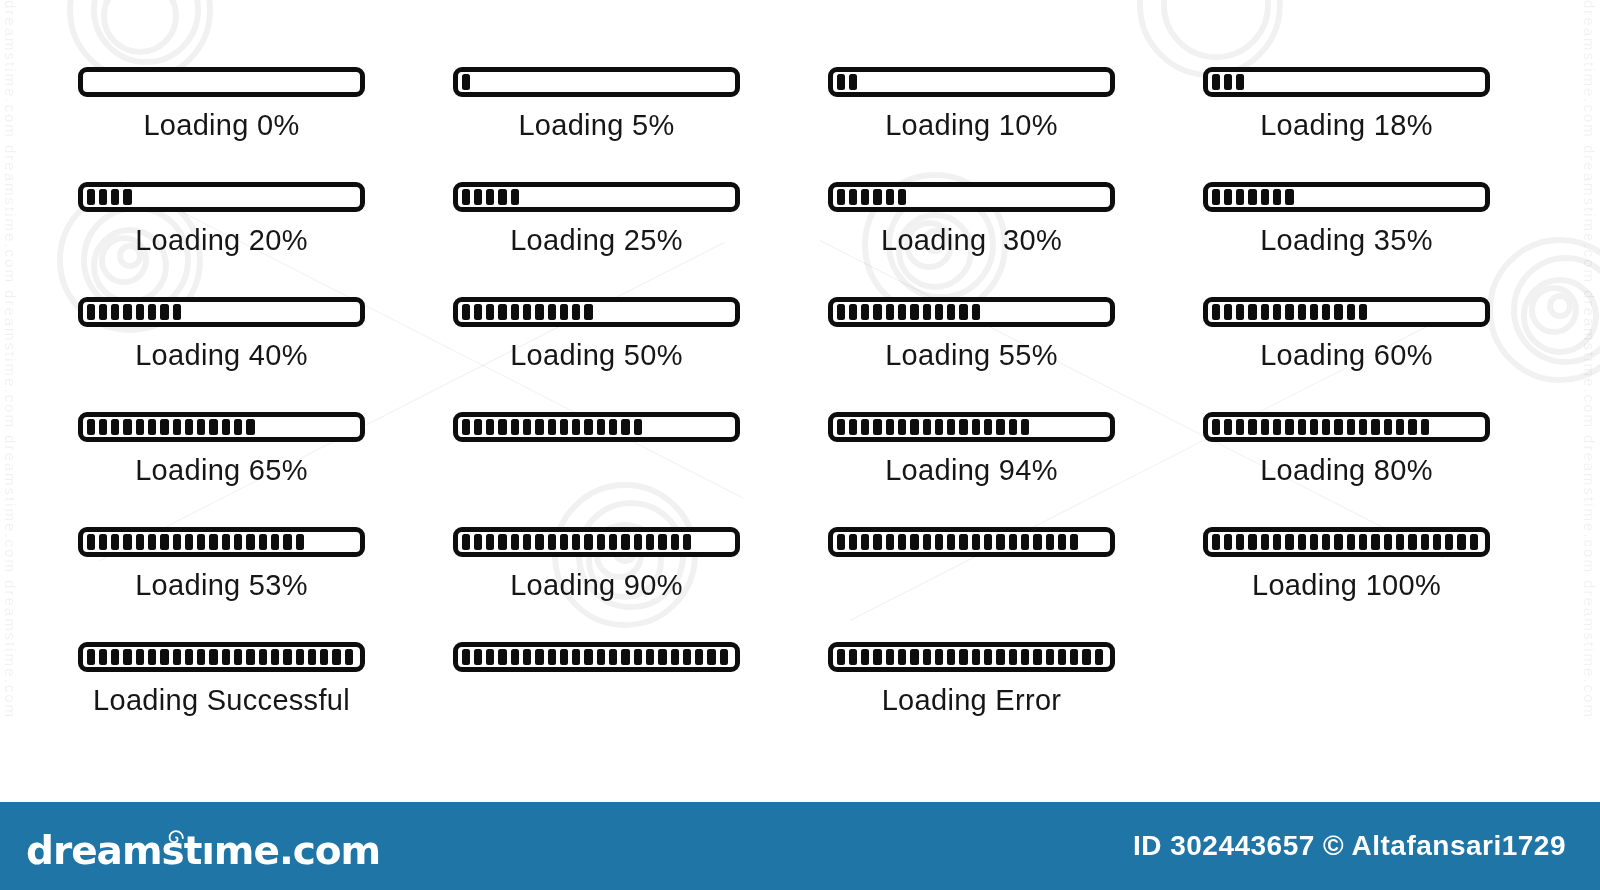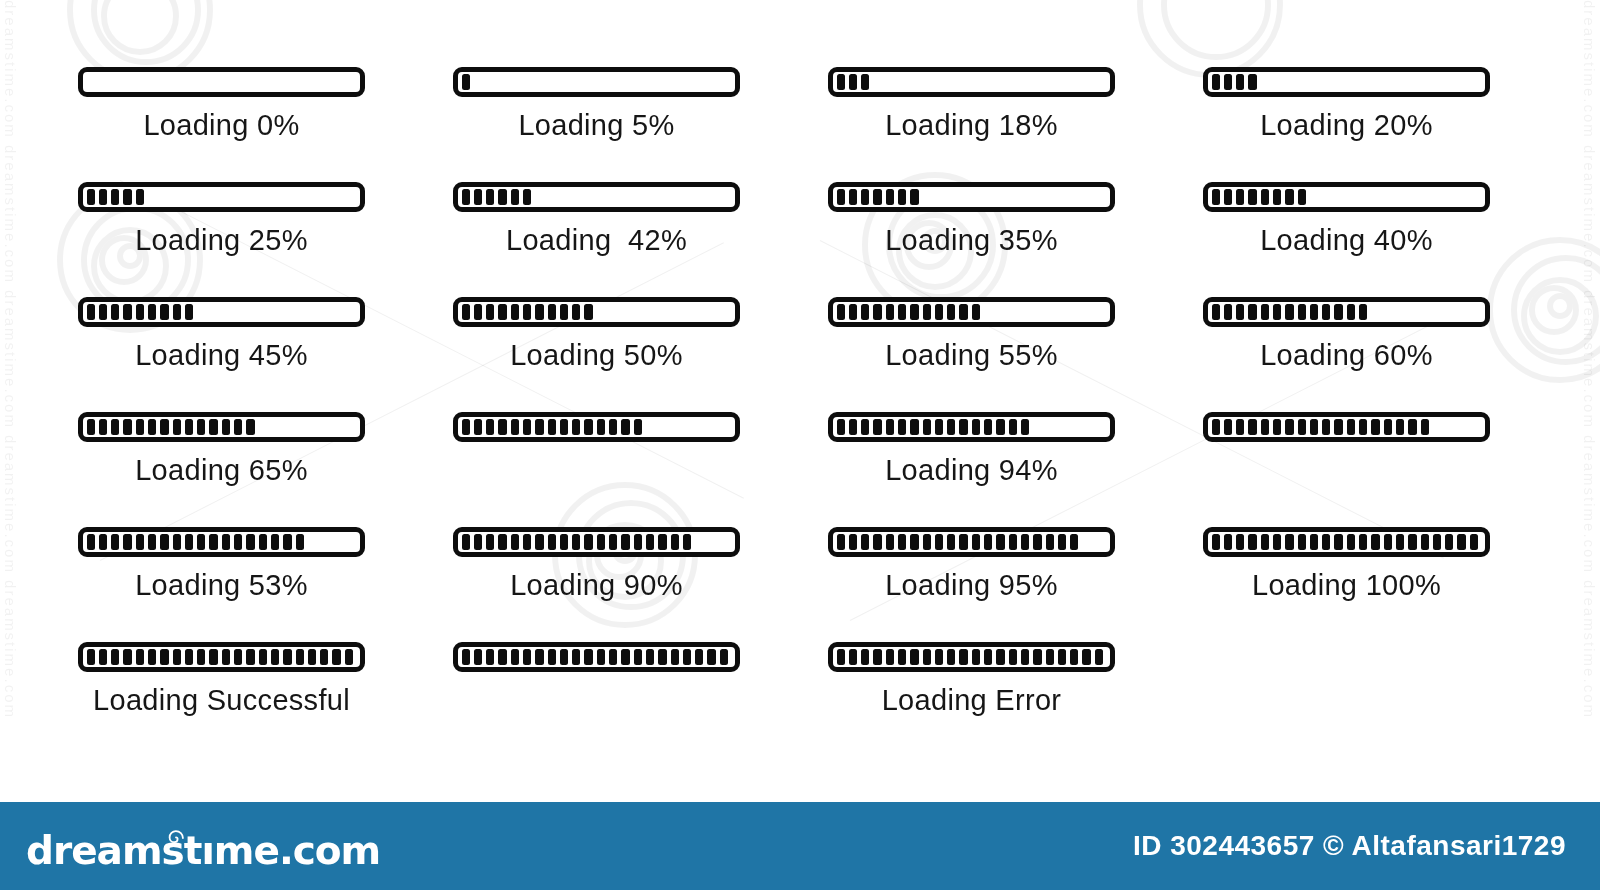--- a/index.html
+++ b/index.html
@@ -163,20 +163,27 @@
     <div class="cell">
       <div class="bar">
         <span class="seg" style="background: rgb(13, 13, 13);"></span>
       </div>
       <div class="label">Loading 5%</div>
     </div>
     <div class="cell">
       <div class="bar">
         <span class="seg" style="background: rgb(13, 13, 13);"></span>
         <span class="seg" style="background: rgb(13, 13, 13);"></span>
+      </div>
+      <div class="label">Loading 10%</div>
+    </div>
+    <div class="cell">
+      <div class="bar">
+        <span class="seg" style="background: rgb(13, 13, 13);"></span>
+        <span class="seg" style="background: rgb(13, 13, 13);"></span>
         <span class="seg" style="background: rgb(13, 13, 13);"></span>
       </div>
       <div class="label">Loading 18%</div>
     </div>
     <div class="cell">
       <div class="bar">
         <span class="seg" style="background: rgb(13, 13, 13);"></span>
         <span class="seg" style="background: rgb(13, 13, 13);"></span>
         <span class="seg" style="background: rgb(13, 13, 13);"></span>
         <span class="seg" style="background: rgb(13, 13, 13);"></span>
@@ -195,21 +202,21 @@
     </div>
     <div class="cell">
       <div class="bar">
         <span class="seg" style="background: rgb(13, 13, 13);"></span>
         <span class="seg" style="background: rgb(13, 13, 13);"></span>
         <span class="seg" style="background: rgb(13, 13, 13);"></span>
         <span class="seg" style="background: rgb(13, 13, 13);"></span>
         <span class="seg" style="background: rgb(13, 13, 13);"></span>
         <span class="seg" style="background: rgb(13, 13, 13);"></span>
       </div>
-      <div class="label">Loading  42%</div>
+      <div class="label">Loading  30%</div>
     </div>
     <div class="cell">
       <div class="bar">
         <span class="seg" style="background: rgb(13, 13, 13);"></span>
         <span class="seg" style="background: rgb(13, 13, 13);"></span>
         <span class="seg" style="background: rgb(13, 13, 13);"></span>
         <span class="seg" style="background: rgb(13, 13, 13);"></span>
         <span class="seg" style="background: rgb(13, 13, 13);"></span>
         <span class="seg" style="background: rgb(13, 13, 13);"></span>
         <span class="seg" style="background: rgb(13, 13, 13);"></span>
@@ -233,34 +240,20 @@
       <div class="bar">
         <span class="seg" style="background: rgb(13, 13, 13);"></span>
         <span class="seg" style="background: rgb(13, 13, 13);"></span>
         <span class="seg" style="background: rgb(13, 13, 13);"></span>
         <span class="seg" style="background: rgb(13, 13, 13);"></span>
         <span class="seg" style="background: rgb(13, 13, 13);"></span>
         <span class="seg" style="background: rgb(13, 13, 13);"></span>
         <span class="seg" style="background: rgb(13, 13, 13);"></span>
         <span class="seg" style="background: rgb(13, 13, 13);"></span>
         <span class="seg" style="background: rgb(13, 13, 13);"></span>
-      </div>
-      <div class="label">Loading 45%</div>
-    </div>
-    <div class="cell">
-      <div class="bar">
-        <span class="seg" style="background: rgb(13, 13, 13);"></span>
-        <span class="seg" style="background: rgb(13, 13, 13);"></span>
-        <span class="seg" style="background: rgb(13, 13, 13);"></span>
-        <span class="seg" style="background: rgb(13, 13, 13);"></span>
-        <span class="seg" style="background: rgb(13, 13, 13);"></span>
-        <span class="seg" style="background: rgb(13, 13, 13);"></span>
-        <span class="seg" style="background: rgb(13, 13, 13);"></span>
-        <span class="seg" style="background: rgb(13, 13, 13);"></span>
-        <span class="seg" style="background: rgb(13, 13, 13);"></span>
         <span class="seg" style="background: rgb(13, 13, 13);"></span>
         <span class="seg" style="background: rgb(13, 13, 13);"></span>
       </div>
       <div class="label">Loading 50%</div>
     </div>
     <div class="cell">
       <div class="bar">
         <span class="seg" style="background: rgb(13, 13, 13);"></span>
         <span class="seg" style="background: rgb(13, 13, 13);"></span>
         <span class="seg" style="background: rgb(13, 13, 13);"></span>
@@ -367,20 +360,21 @@
         <span class="seg" style="background: rgb(13, 13, 13);"></span>
         <span class="seg" style="background: rgb(13, 13, 13);"></span>
         <span class="seg" style="background: rgb(13, 13, 13);"></span>
         <span class="seg" style="background: rgb(13, 13, 13);"></span>
         <span class="seg" style="background: rgb(13, 13, 13);"></span>
         <span class="seg" style="background: rgb(13, 13, 13);"></span>
         <span class="seg" style="background: rgb(13, 13, 13);"></span>
         <span class="seg" style="background: rgb(13, 13, 13);"></span>
         <span class="seg" style="background: rgb(13, 13, 13);"></span>
       </div>
+      <div class="label">Loading 80%</div>
     </div>
     <div class="cell">
       <div class="bar">
         <span class="seg" style="background: rgb(13, 13, 13);"></span>
         <span class="seg" style="background: rgb(13, 13, 13);"></span>
         <span class="seg" style="background: rgb(13, 13, 13);"></span>
         <span class="seg" style="background: rgb(13, 13, 13);"></span>
         <span class="seg" style="background: rgb(13, 13, 13);"></span>
         <span class="seg" style="background: rgb(13, 13, 13);"></span>
         <span class="seg" style="background: rgb(13, 13, 13);"></span>
@@ -438,21 +432,20 @@
         <span class="seg" style="background: rgb(13, 13, 13);"></span>
         <span class="seg" style="background: rgb(13, 13, 13);"></span>
         <span class="seg" style="background: rgb(13, 13, 13);"></span>
         <span class="seg" style="background: rgb(13, 13, 13);"></span>
         <span class="seg" style="background: rgb(13, 13, 13);"></span>
         <span class="seg" style="background: rgb(13, 13, 13);"></span>
         <span class="seg" style="background: rgb(13, 13, 13);"></span>
         <span class="seg" style="background: rgb(13, 13, 13);"></span>
         <span class="seg" style="background: rgb(13, 13, 13);"></span>
       </div>
-      <div class="label">Loading 95%</div>
     </div>
     <div class="cell">
       <div class="bar">
         <span class="seg" style="background: rgb(13, 13, 13);"></span>
         <span class="seg" style="background: rgb(13, 13, 13);"></span>
         <span class="seg" style="background: rgb(13, 13, 13);"></span>
         <span class="seg" style="background: rgb(13, 13, 13);"></span>
         <span class="seg" style="background: rgb(13, 13, 13);"></span>
         <span class="seg" style="background: rgb(13, 13, 13);"></span>
         <span class="seg" style="background: rgb(13, 13, 13);"></span>

